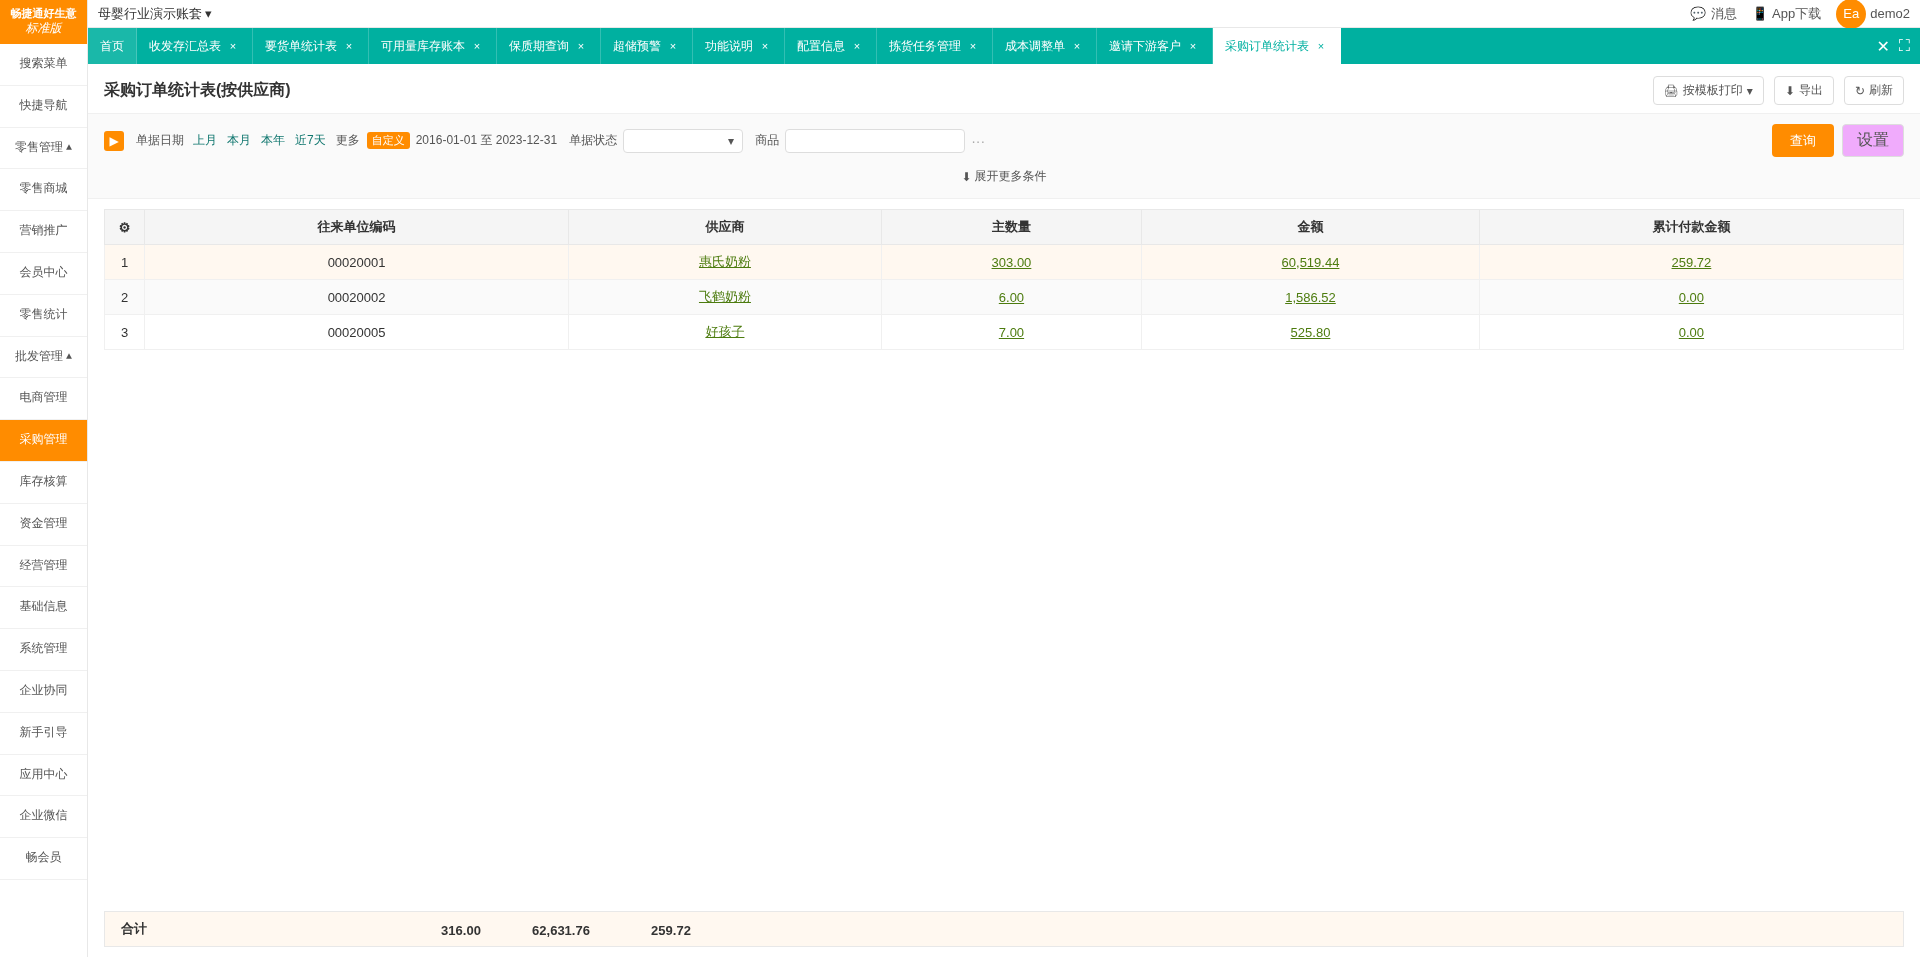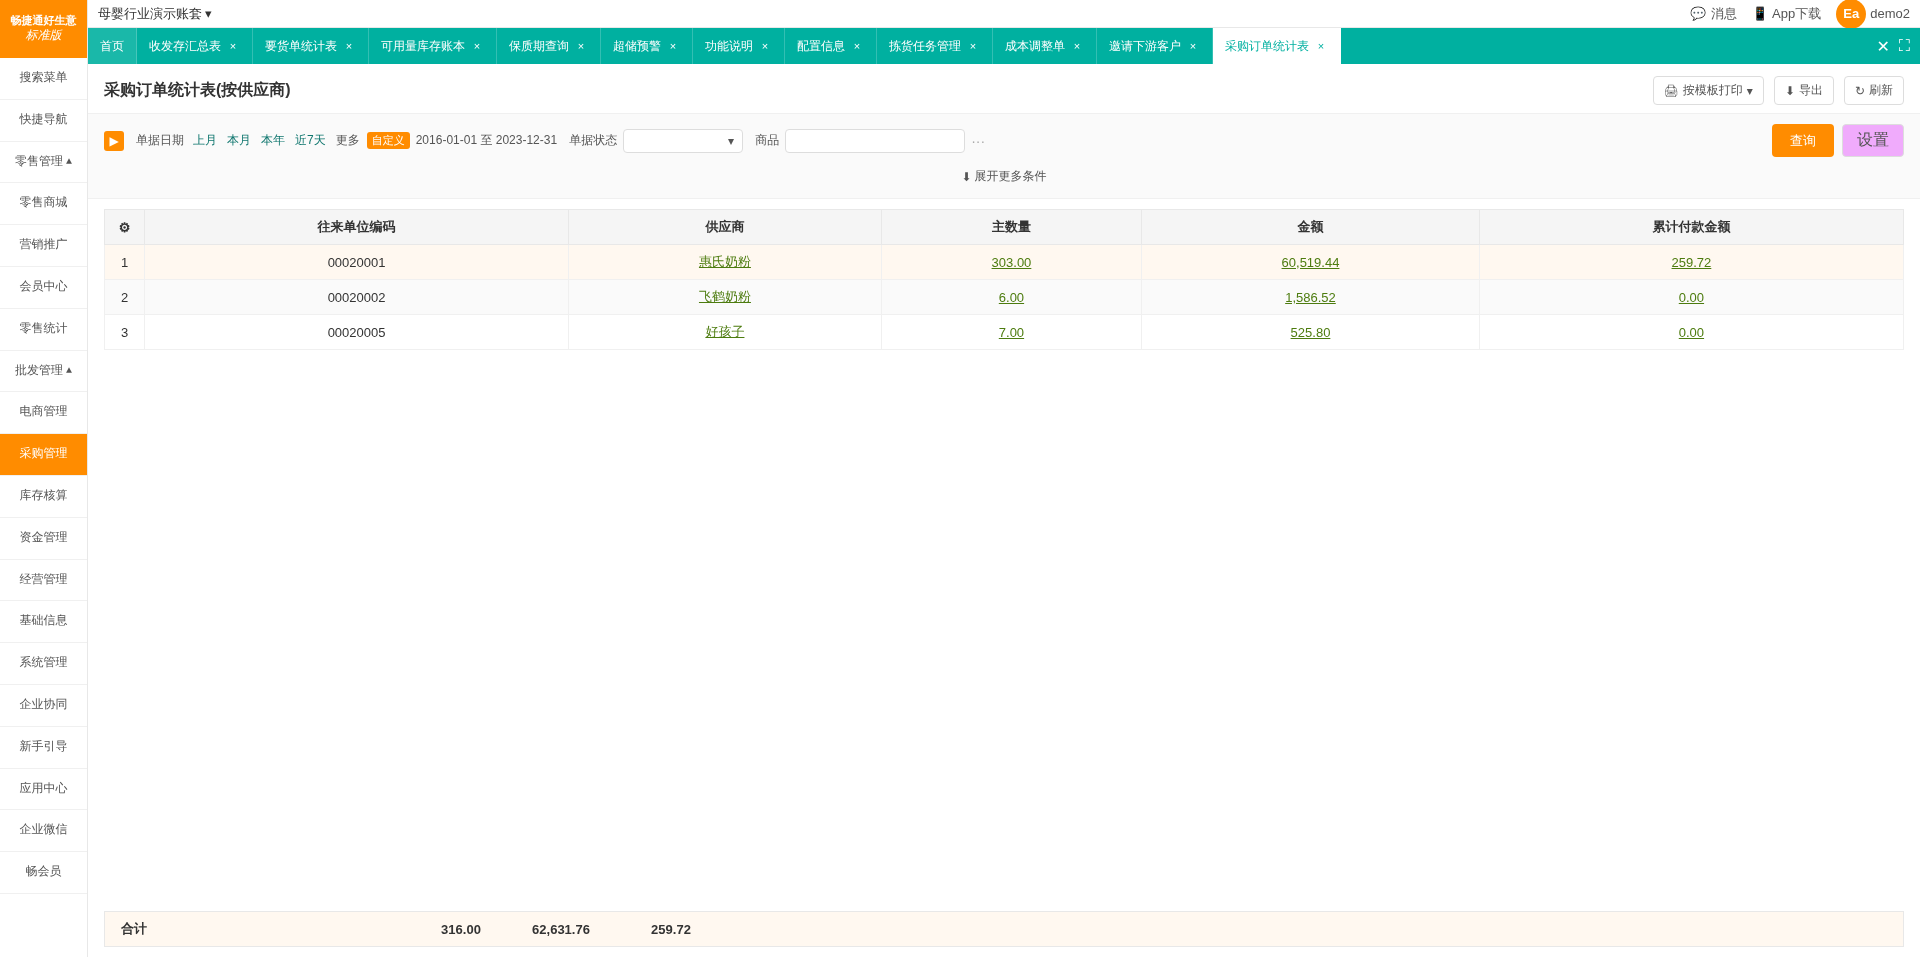--- a/index.html
+++ b/index.html
@@ -16,21 +16,21 @@
       overflow-y: auto;
       flex-shrink: 0;
     }
     .sidebar-logo {
       background: #ff8c00;
       display: flex;
       flex-direction: column;
       align-items: center;
       justify-content: center;
       padding: 10px 5px;
-      height: 58px;
+      height: 44px;
     }
     .sidebar-logo-text {
       color: #fff;
       font-size: 11px;
       font-weight: bold;
       line-height: 1.2;
       text-align: center;
     }
     .sidebar-logo-sub {
       color: #fff;
@@ -378,21 +378,21 @@
       color: #4d7c0f;
       text-decoration: underline;
       cursor: pointer;
     }
 
     
     .table-footer {
       background: #fff8f0;
       border-top: 2px solid #e8e8e8;
       display: flex;
-      align-items: center;
+      align-items: flex-end;
       padding: 8px 16px;
       font-size: 13px;
       font-weight: 600;
       border: 1px solid #e8e8e8;
       margin: 0 16px 10px;
     }
     .footer-label {
       width: 290px;
       text-align: center;
     }
@@ -413,21 +413,21 @@
     .avatar {
       width: 30px;
       height: 30px;
       border-radius: 50%;
       background: #ff8c00;
       color: #fff;
       display: flex;
       align-items: center;
       justify-content: center;
       font-size: 13px;
-      font-weight: bold;
+      font-weight: normal;
     }
   </style>
 </head>
 <body>
 
 <div class="sidebar">
   <div class="sidebar-logo">
     <div class="sidebar-logo-text">畅捷通好生意</div>
     <div class="sidebar-logo-sub">标准版</div>
   </div>

